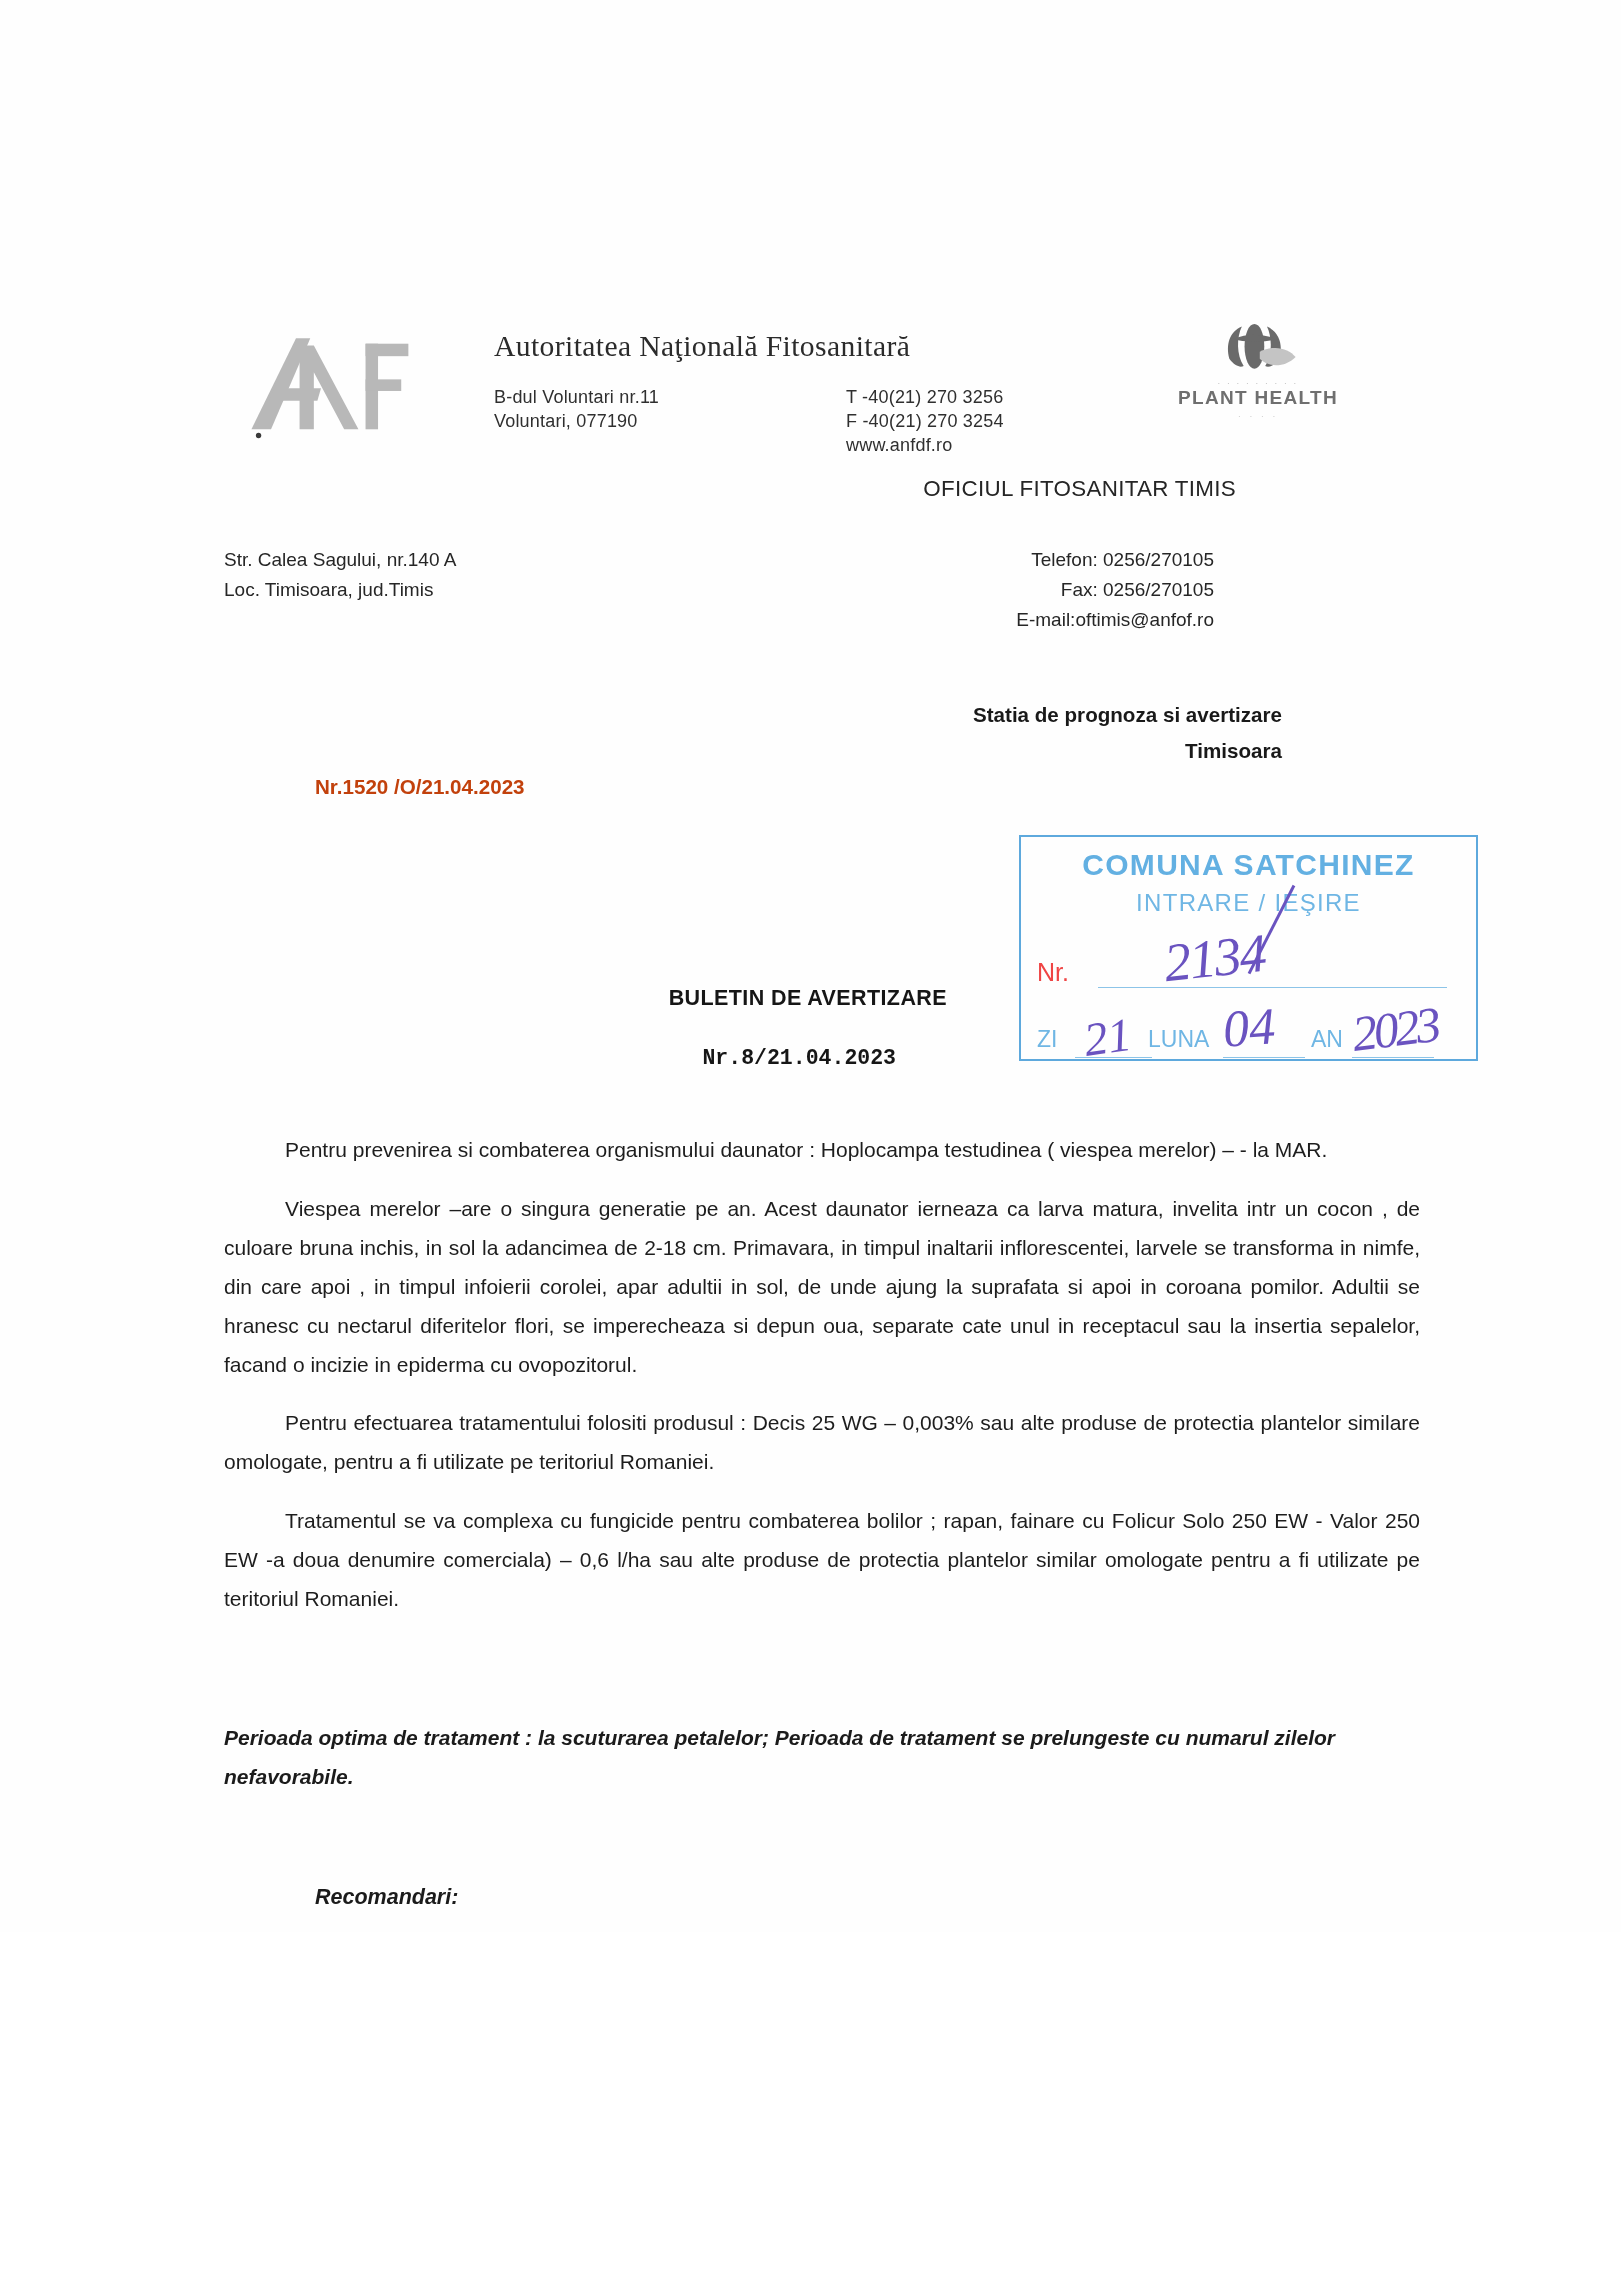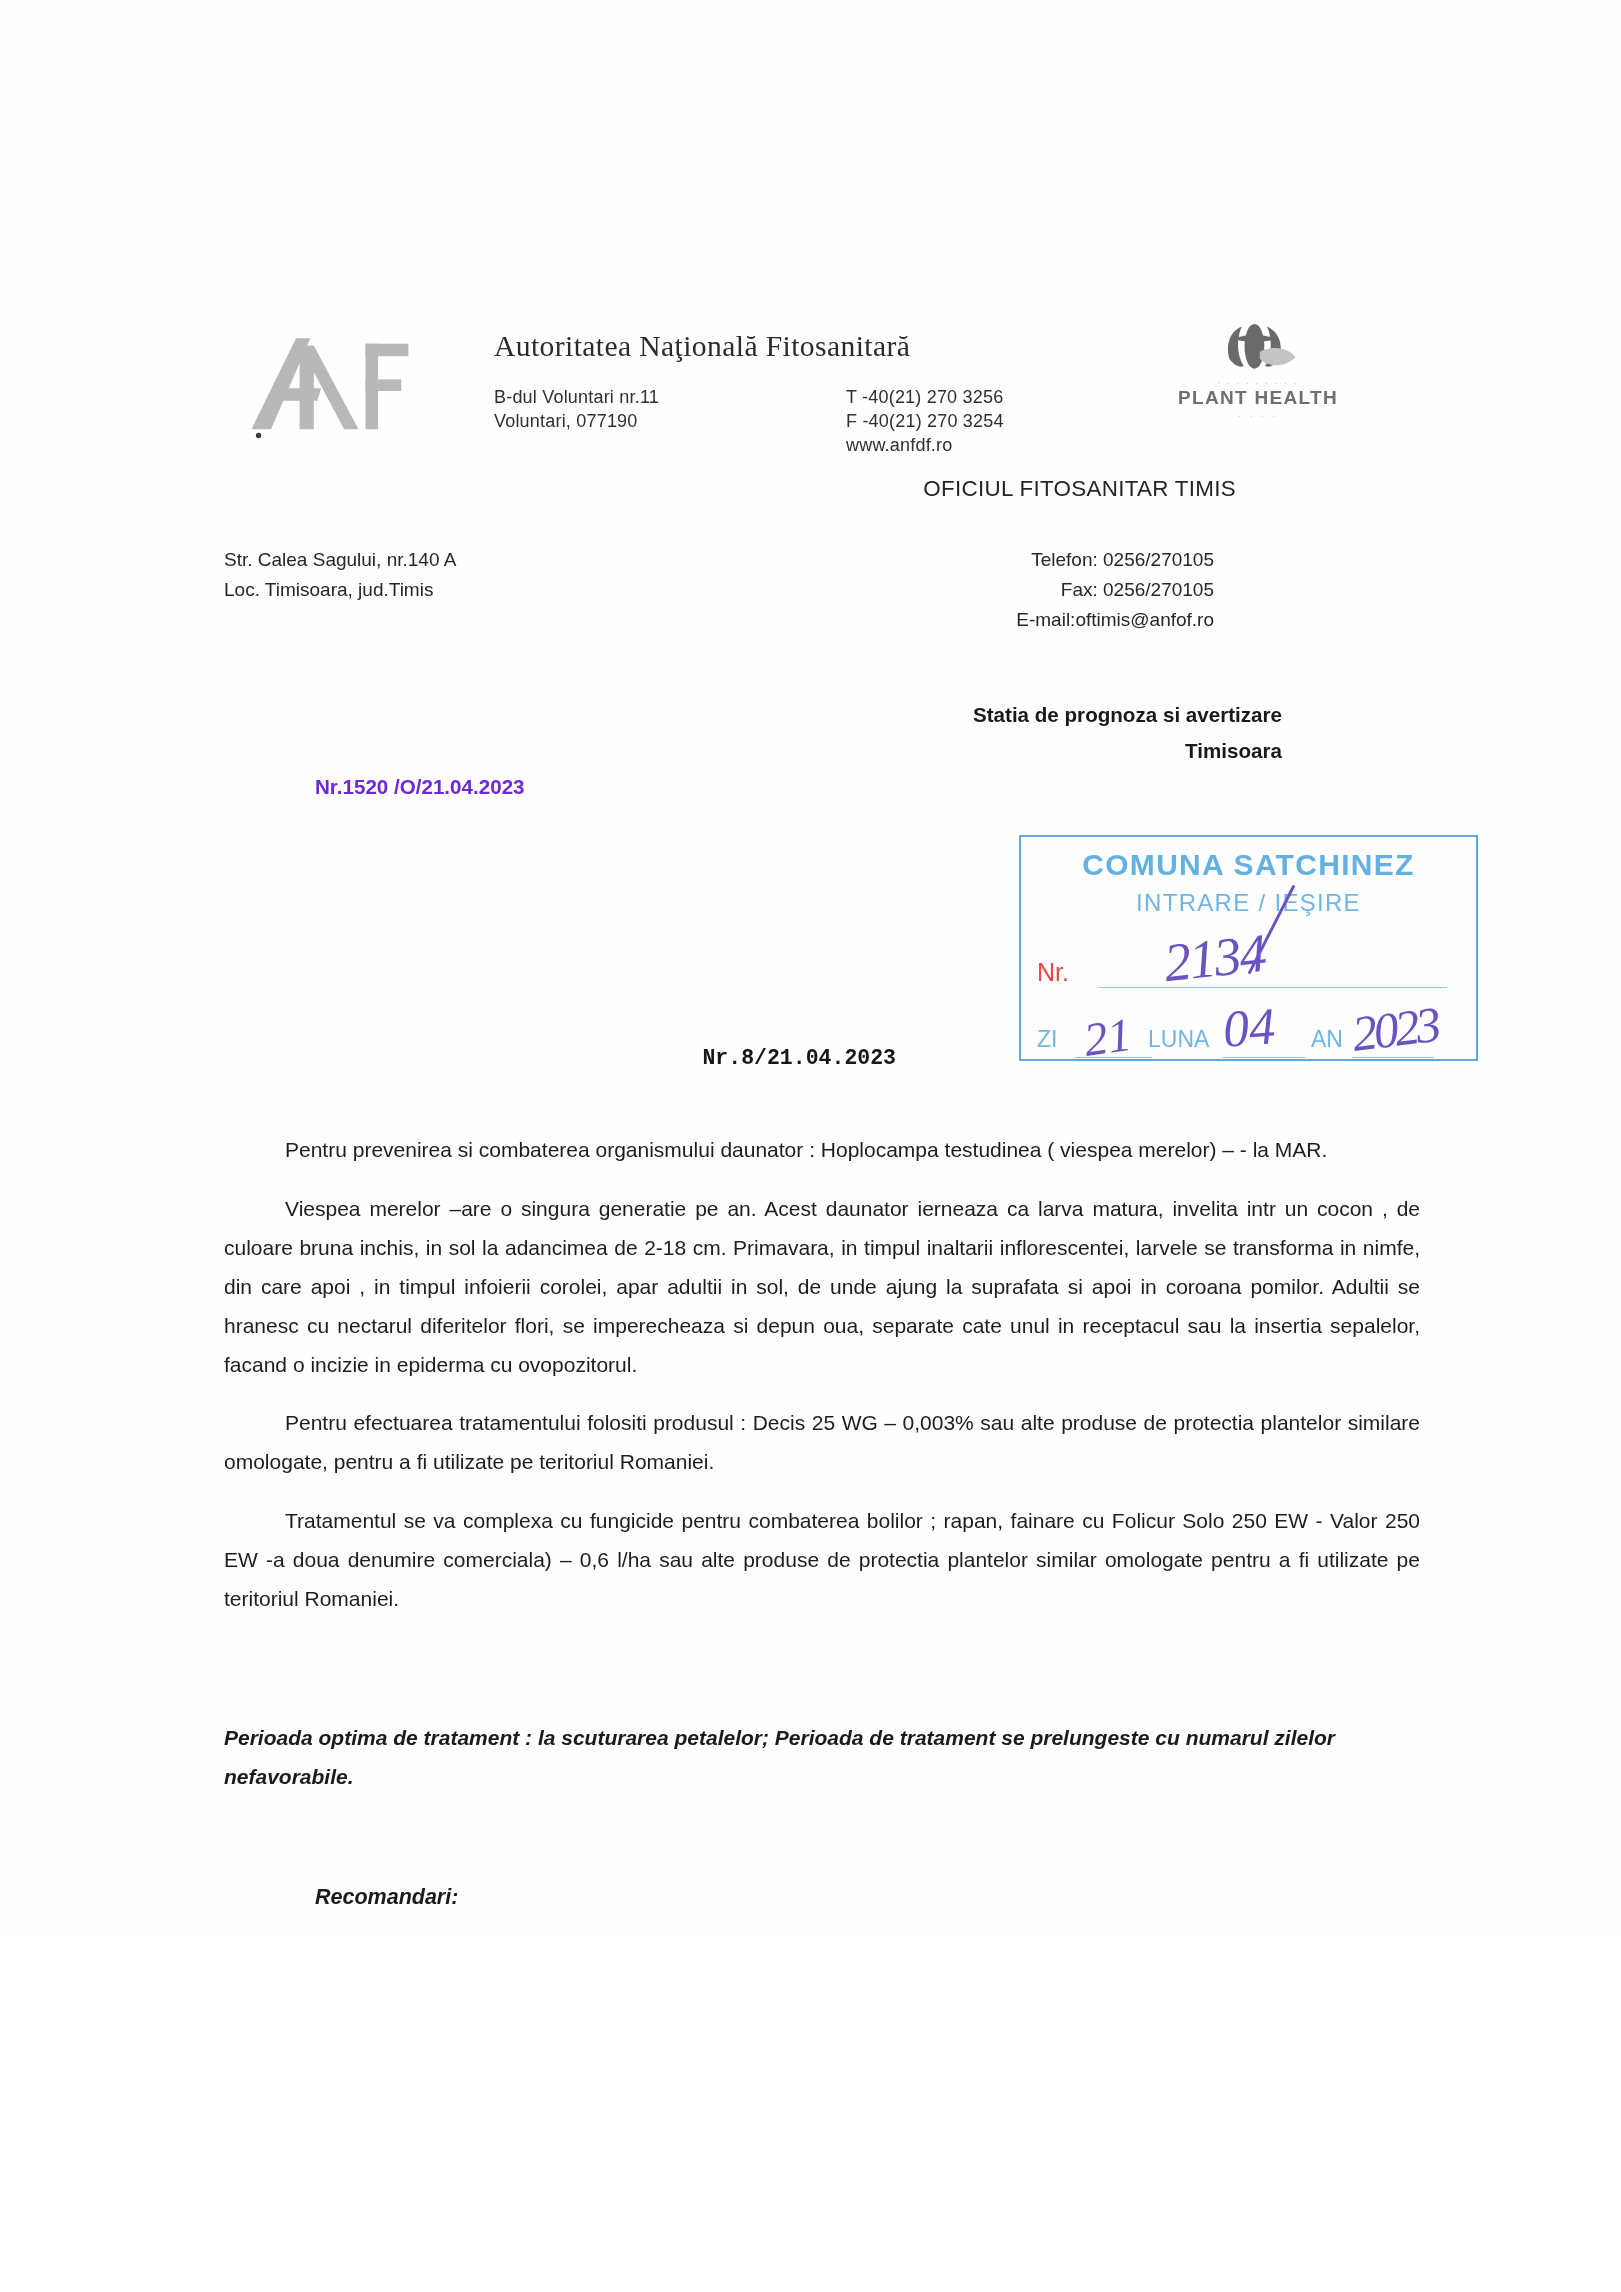--- a/index.html
+++ b/index.html
@@ -128,21 +128,21 @@
     font-weight: bold;
     line-height: 36px;
     color: #191919;
   }
   .doc-nr {
     position: absolute;
     left: 315px;
     top: 775px;
     font-size: 20.6px;
     font-weight: bold;
-    color: #6d28d9;
+    color: #c2410c;
   }
 
   
   .bulletin-title {
     position: absolute;
     left: 0;
     top: 986px;
     width: 947px;
     text-align: right;
     font-size: 21.5px;
@@ -387,20 +387,21 @@
       <span class="lbl l-an">AN</span>
       <span class="u1"></span>
       <span class="u2"></span>
       <span class="u3"></span>
       <span class="hw hw-zi">21</span>
       <span class="hw hw-luna">04</span>
       <span class="hw hw-an">2023</span>
     </div>
   </div>
 
+  <div class="bulletin-title">BULETIN DE AVERTIZARE</div>
   <div class="bulletin-nr">Nr.8/21.04.2023</div>
 
   <div class="body-text">
     <p><span>Pentru prevenirea si combaterea organismului daunator : </span><span class="b">Hoplocampa testudinea ( viespea merelor) – - la MAR.</span></p>
 
     <p><span class="b">Viespea merelor </span><span>–are o singura generatie pe an. Acest daunator ierneaza ca larva matura, invelita intr un cocon , de culoare bruna inchis, in sol la adancimea de 2-18 cm. Primavara, in timpul inaltarii inflorescentei, larvele se transforma in nimfe, din care apoi , in timpul infoierii corolei, apar adultii in sol, de unde ajung la suprafata si apoi in coroana pomilor. Adultii se hranesc cu nectarul diferitelor flori, se imperecheaza si depun oua, separate cate unul in receptacul sau la insertia sepalelor, facand o incizie in epiderma cu ovopozitorul.</span></p>
 
     <p><span>Pentru efectuarea tratamentului folositi produsul : </span><span class="b">Decis 25 WG – 0,003%</span><span> sau alte produse de protectia plantelor similare omologate, pentru a fi utilizate pe teritoriul Romaniei.</span></p>
 
     <p><span>Tratamentul se va complexa cu fungicide pentru combaterea </span><span class="b">bolilor ; rapan, fainare cu Folicur Solo 250 EW  - Valor 250 EW -a doua denumire comerciala) – 0,6 l/ha</span><span> sau alte produse de protectia plantelor similar omologate pentru a fi utilizate pe teritoriul Romaniei.</span></p>

